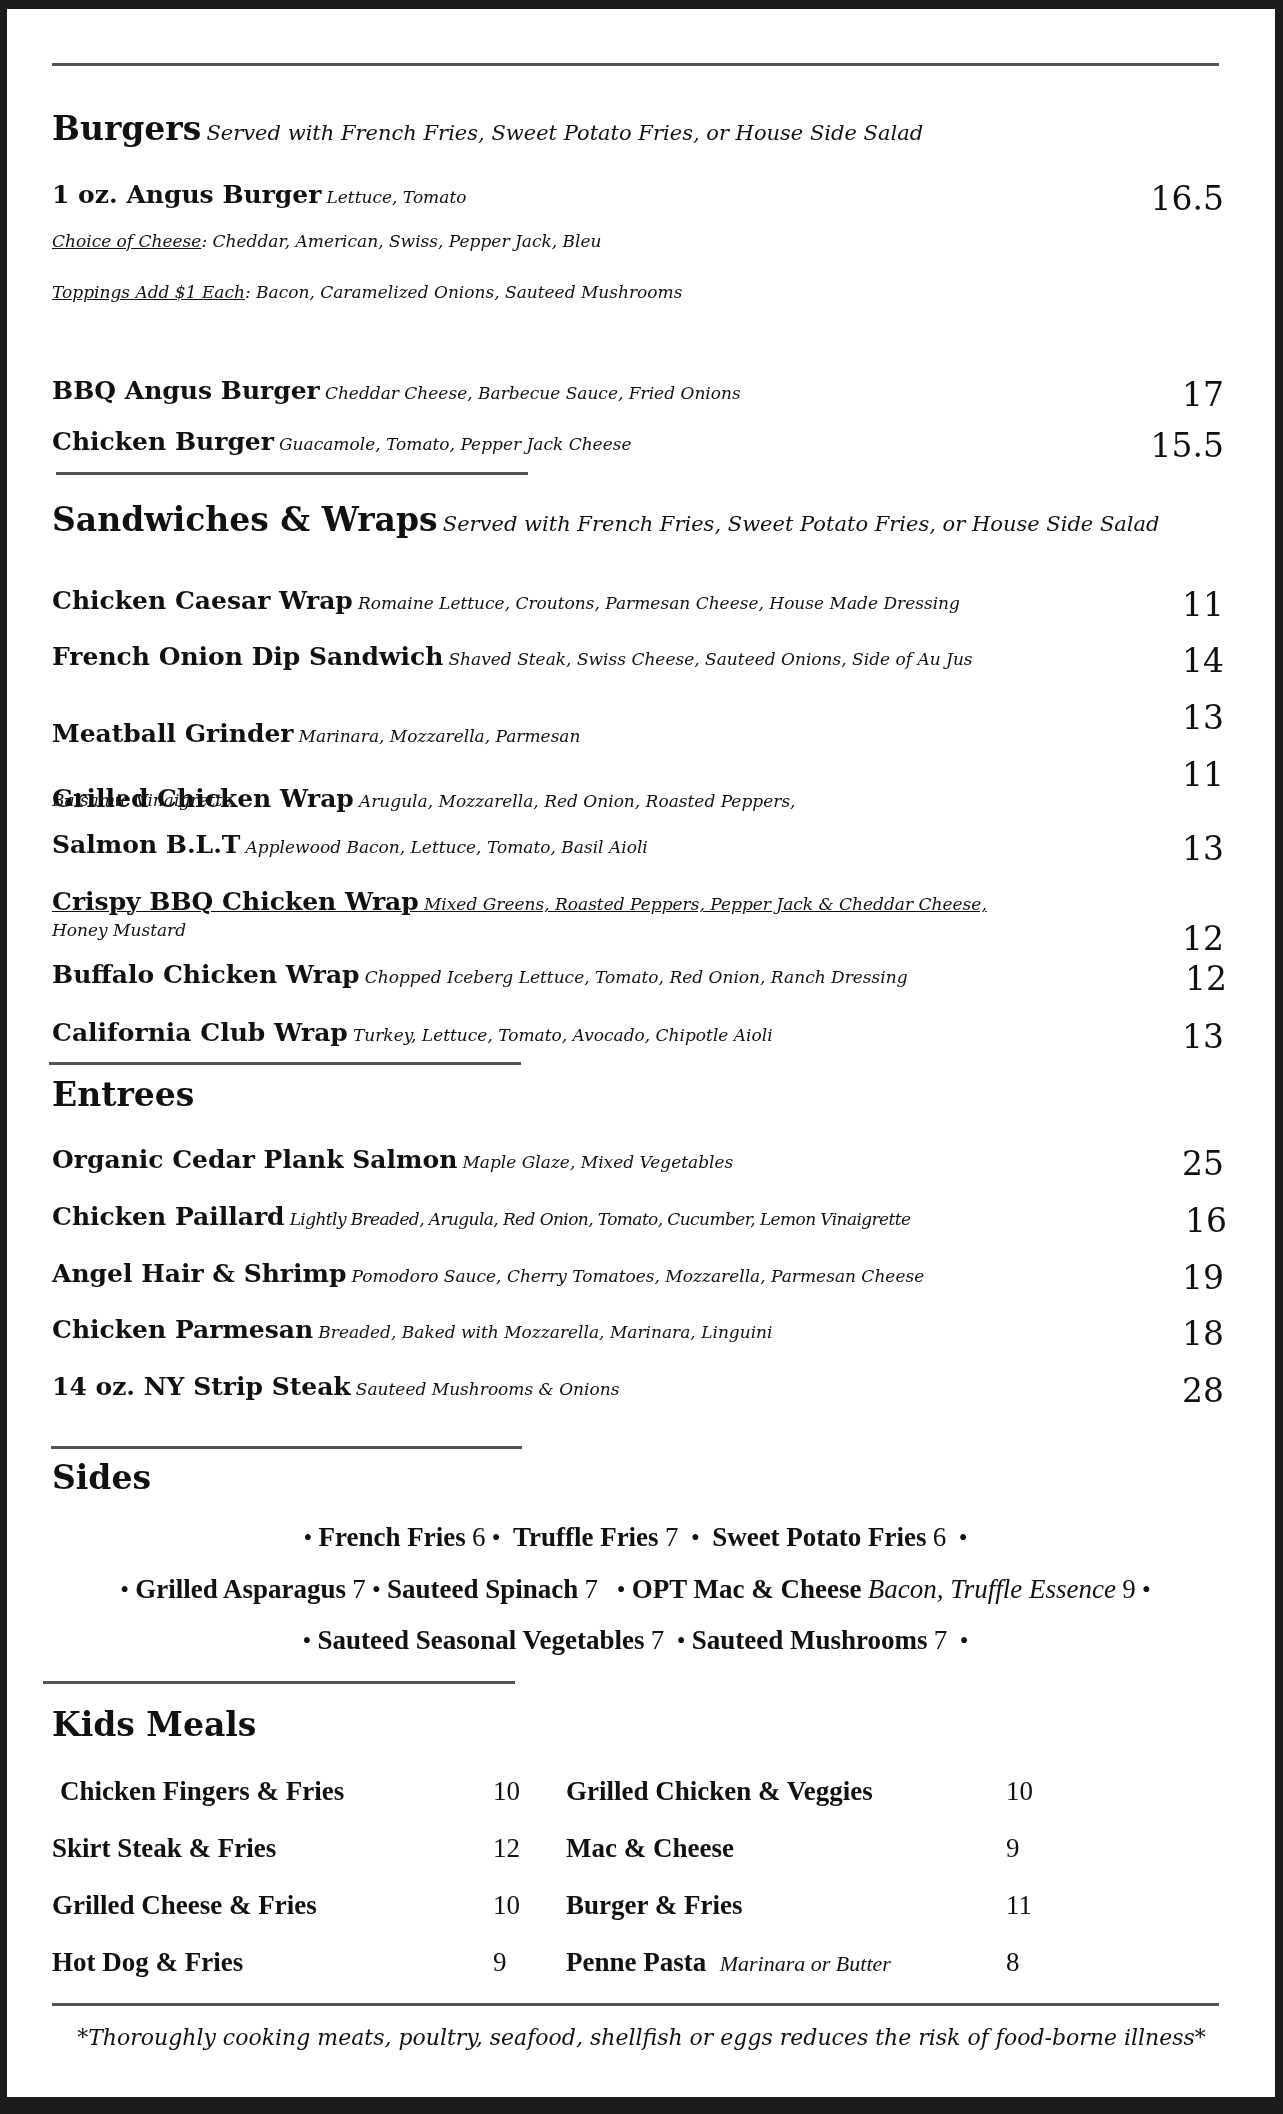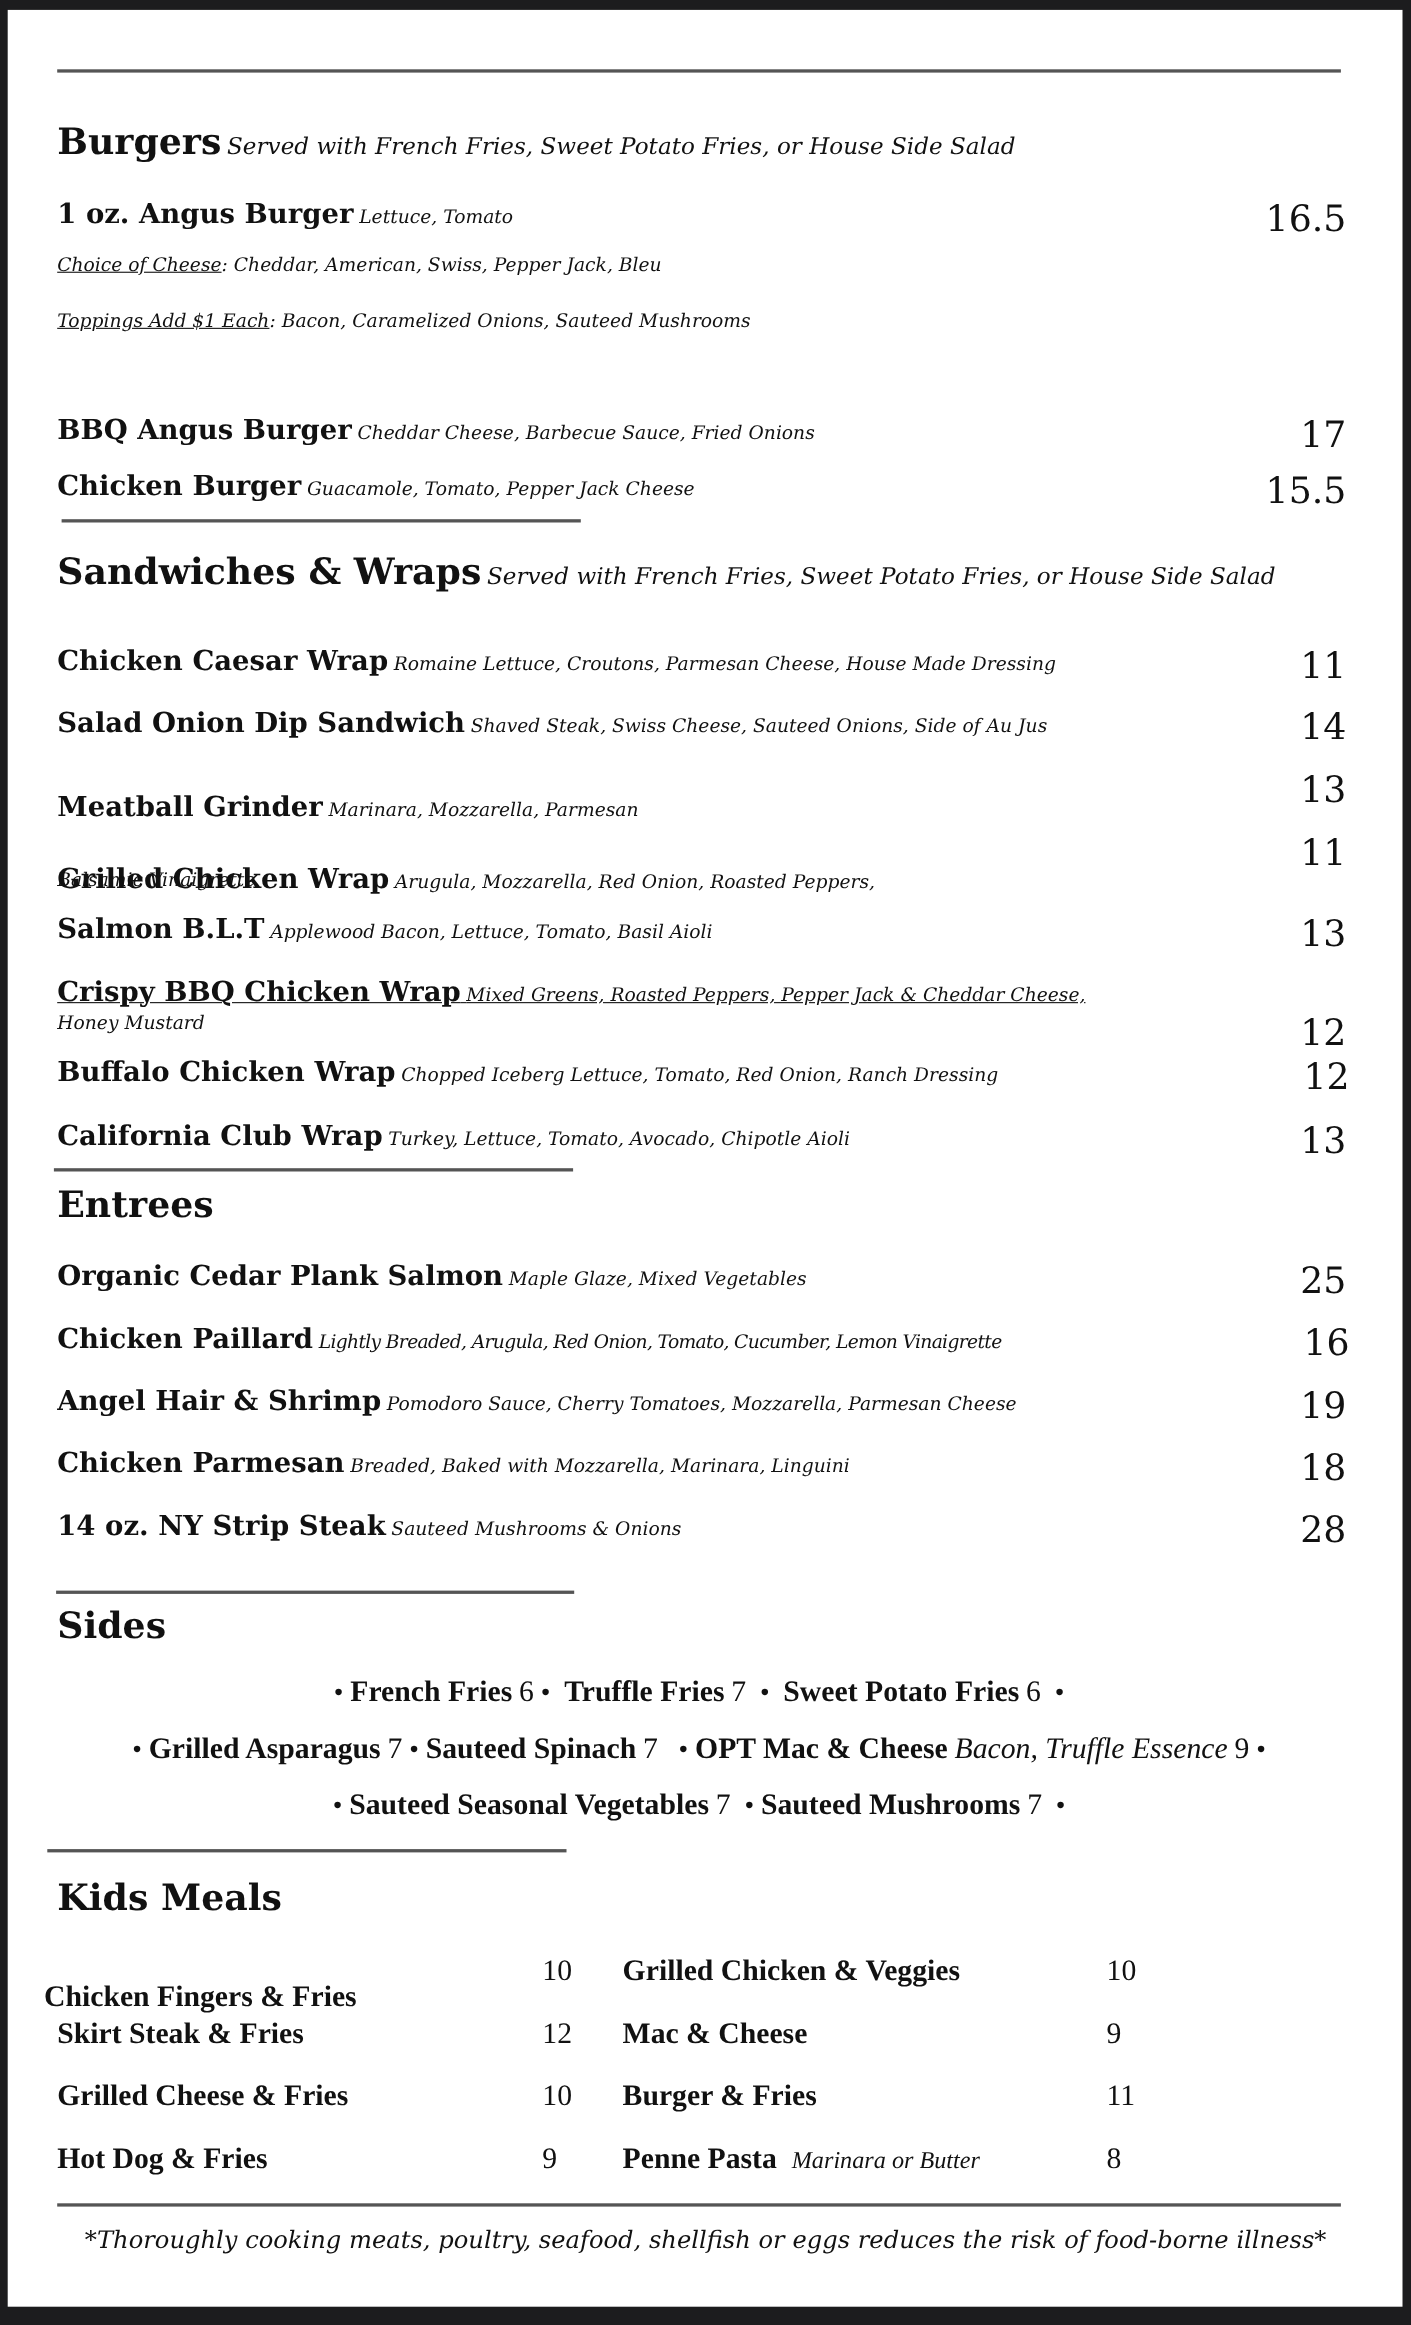--- a/index.html
+++ b/index.html
@@ -67,21 +67,21 @@
   <span class="sub">Served with French Fries, Sweet Potato Fries, or House Side Salad</span>
 </div>
 
 <div class="row" style="top:588px;">
   <span class="name">Chicken Caesar Wrap</span>
   <span class="desc">Romaine Lettuce, Croutons, Parmesan Cheese, House Made Dressing</span>
 </div>
 <div class="price" style="right:59px;top:588px;">11</div>
 
 <div class="row" style="top:644px;">
-  <span class="name">Salad Onion Dip Sandwich</span>
+  <span class="name">French Onion Dip Sandwich</span>
   <span class="desc">Shaved Steak, Swiss Cheese, Sauteed Onions, Side of Au Jus</span>
 </div>
 <div class="price" style="right:59px;top:644px;">14</div>
 
 <div class="row" style="top:721px;">
   <span class="name">Meatball Grinder</span>
   <span class="desc">Marinara, Mozzarella, Parmesan</span>
 </div>
 <div class="price" style="right:59px;top:701px;">13</div>
 
@@ -195,21 +195,21 @@
   <span class="sp">7</span>&nbsp;
   <span>•</span>
 </div>
 
 <div class="rule" style="left:43px;top:1681px;width:472px;"></div>
 
 <div class="row" style="top:1708px;">
   <span class="h">Kids Meals</span>
 </div>
 
-<div class="kid n" style="left:40px;top:1778px;margin-top:24px;">Chicken Fingers &amp; Fries</div>
+<div class="kid n" style="left:60px;top:1778px;">Chicken Fingers &amp; Fries</div>
 <div class="kid" style="left:493px;top:1778px;">10</div>
 <div class="kid n" style="left:566px;top:1778px;">Grilled Chicken &amp; Veggies</div>
 <div class="kid" style="left:1006px;top:1778px;">10</div>
 
 <div class="kid n" style="left:52px;top:1835px;">Skirt Steak &amp; Fries</div>
 <div class="kid" style="left:493px;top:1835px;">12</div>
 <div class="kid n" style="left:566px;top:1835px;">Mac &amp; Cheese</div>
 <div class="kid" style="left:1006px;top:1835px;">9</div>
 
 <div class="kid n" style="left:52px;top:1892px;">Grilled Cheese &amp; Fries</div>

